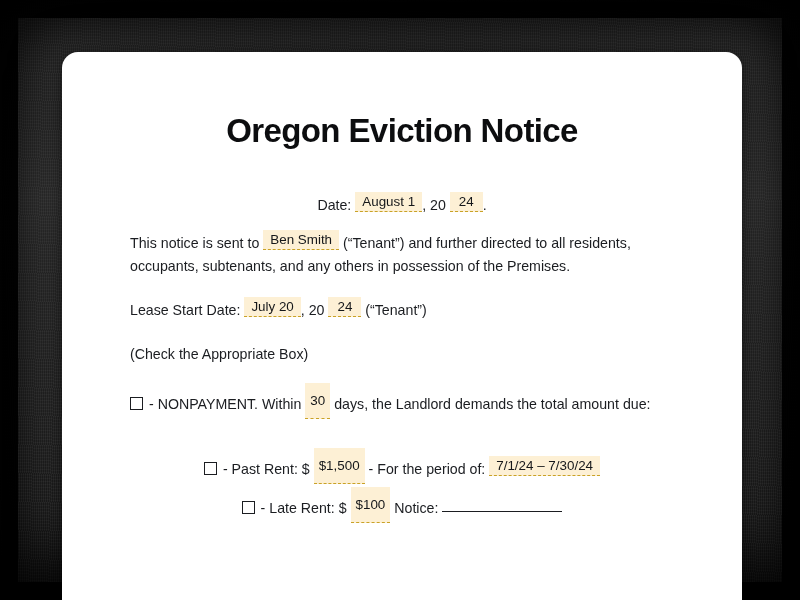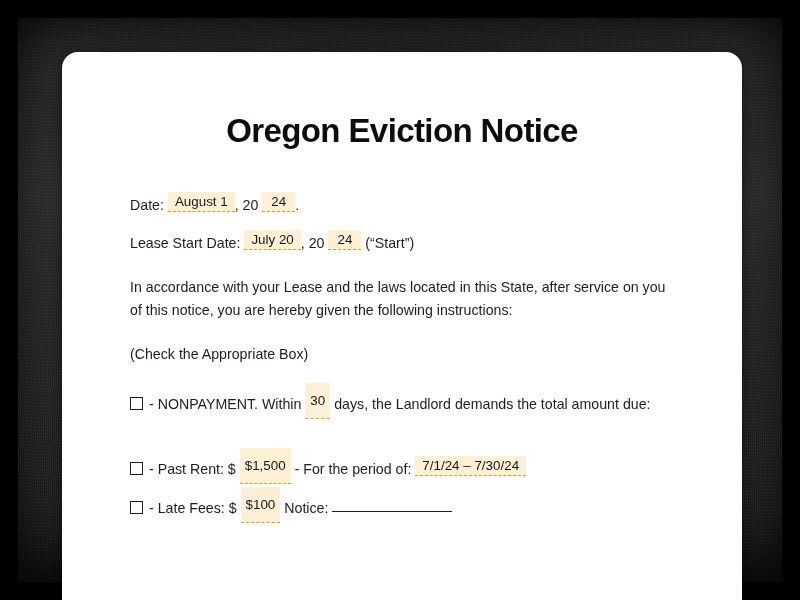--- a/index.html
+++ b/index.html
@@ -66,21 +66,21 @@
     margin: 0 0 44px 0;
     color: #0c0d0f;
   }
 
   .para {
     font-size: 14.2px;
     line-height: 23px;
     margin: 0 0 21px 0;
     color: #1b1d21;
   }
-  .para.tight { margin-bottom: 15px; }
+  .para.tight { margin-bottom: 15px; text-align: center; }
 
   
   .fill {
     display: inline-block;
     background: #fdf0d5;
     border-bottom: 1.6px dashed #c9a227;
     padding: 1px 7px 1px 7px;
     line-height: 17px;
     font-size: 13.4px;
     color: #15171a;
@@ -109,20 +109,21 @@
     margin-right: 6px;
     position: relative;
     top: 1px;
   }
 
   .row {
     font-size: 14.2px;
     line-height: 25px;
     margin: 0 0 3px 0;
     color: #1b1d21;
+    text-align: center;
   }
 
   .spacer-8 { height: 8px; }
 </style>
 </head>
 <body>
 
 <div id="backdrop"></div>
 <div id="backdrop-vignette"></div>
 <div id="backdrop-frame"></div>
@@ -131,50 +132,54 @@
   <div id="doc">
 
     <h1 id="doc-title">Oregon Eviction Notice</h1>
 
     <p class="para tight">
       <span>Date:</span>
       <span class="fill">August 1</span><span>, 20</span>
       <span class="fill yr">24</span><span>.</span>
     </p>
 
+    <p class="para">
+      <span>This notice is sent to</span>
+      <span class="fill">Ben Smith</span>
+      <span>(“Tenant”) and further directed to all residents, occupants, subtenants, and any others in possession of the Premises.</span>
+    </p>
 
 
     <p class="para">
       <span>Lease Start Date:</span>
       <span class="fill">July 20</span><span>, 20</span>
       <span class="fill yr">24</span>
-      <span>(“Start”)</span>
+      <span>(“Tenant”)</span>
     </p>
 
-    <p class="para">In accordance with your Lease and the laws located in this State, after service on you of this notice, you are hereby given the following instructions:</p>
 
     <p class="para">(Check the Appropriate Box)</p>
 
     <p class="para">
       <span class="chk"></span><span>- NONPAYMENT. Within</span>
       <span class="fill sm">30</span>
       <span>days, the Landlord demands the total amount due:</span>
     </p>
 
     <div class="spacer-8"></div>
 
     <p class="row">
       <span class="chk"></span><span>- Past Rent: $</span>
       <span class="fill sm">$1,500</span>
       <span>- For the period of:</span>
       <span class="fill">7/1/24 – 7/30/24</span>
     </p>
 
     <p class="row">
-      <span class="chk"></span><span>- Late Fees: $</span>
+      <span class="chk"></span><span>- Late Rent: $</span>
       <span class="fill sm">$100</span>
       <span>Notice:</span>
       <span class="blank w-lg"></span>
     </p>
 
     <p class="row">
       
       
       
       

